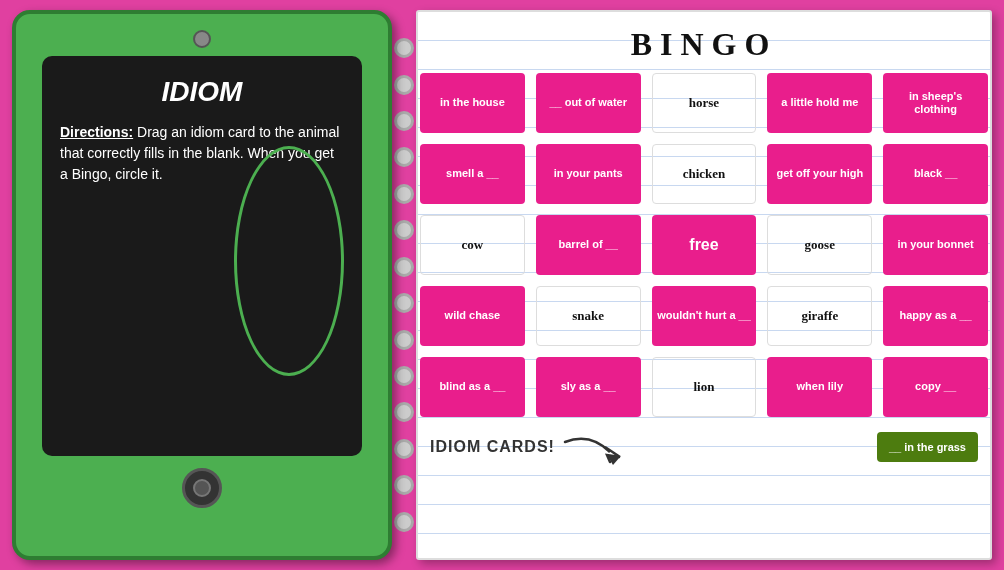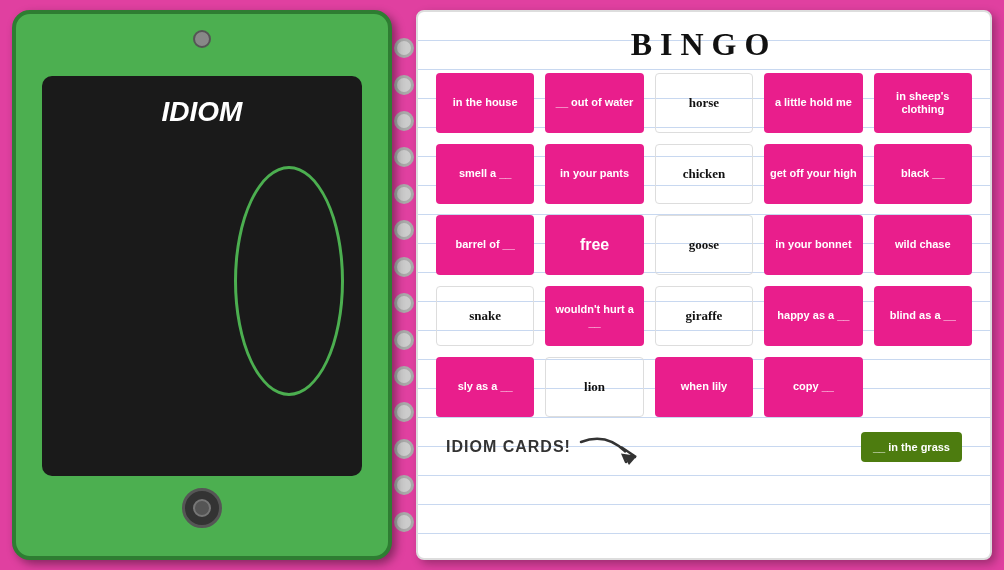--- a/index.html
+++ b/index.html
@@ -47,21 +47,20 @@
 
     .tablet-screen {
       width: 320px;
       height: 400px;
       background: #1a1a1a;
       border-radius: 10px;
       padding: 20px 18px;
       position: relative;
       display: flex;
       flex-direction: column;
-      margin-top: 20px;
     }
 
     .tablet-title {
       color: white;
       font-size: 28px;
       font-weight: 900;
       text-align: center;
       margin-bottom: 14px;
       font-style: italic;
     }
@@ -123,22 +122,22 @@
       height: 20px;
       border: 3px solid #aaa;
       border-radius: 50%;
       background: #ccc;
     }
 
     
     .notebook-side {
       flex: 1;
       background: white;
-      border-radius: 8px;
-      padding: 14px 18px;
+      border-radius: 3px;
+      padding: 14px 2px;
       border: 2px solid #ddd;
       box-shadow: 4px 4px 10px rgba(0,0,0,0.3);
       position: relative;
     }
 
     
     .notebook-side::before {
       content: '';
       position: absolute;
       top: 0; left: 0; right: 0; bottom: 0;
@@ -249,20 +248,23 @@
   </style>
 </head>
 <body>
 
 <div class="main-container">
 
   <div class="tablet-side">
     <div class="tablet-camera"></div>
     <div class="tablet-screen">
       <div class="tablet-title">IDIOM</div>
+      <div class="tablet-directions">
+        <span class="underline">Directions:</span><span> Drag an idiom card to the animal that correctly fills in the blank. When you get a Bingo, circle it.</span>
+      </div>
       <div class="oval-decoration"></div>
     </div>
     <div class="tablet-home-btn">
       <div class="tablet-home-btn-inner"></div>
     </div>
   </div>
 
   <div class="spiral">
     <div class="spiral-ring"></div>
     <div class="spiral-ring"></div>
@@ -288,20 +290,21 @@
       <div class="bingo-cell cell-pink">in the house</div>
           <div class="bingo-cell cell-pink">__ out of water</div>
           <div class="bingo-cell cell-white">horse</div>
           <div class="bingo-cell cell-pink">a little hold me</div>
           <div class="bingo-cell cell-pink">in sheep's clothing</div>
           <div class="bingo-cell cell-pink">smell a __</div>
           <div class="bingo-cell cell-pink">in your pants</div>
           <div class="bingo-cell cell-white">chicken</div>
           <div class="bingo-cell cell-pink">get off your high</div>
           <div class="bingo-cell cell-pink">black __</div>
+          <div class="bingo-cell cell-white">cow</div>
           <div class="bingo-cell cell-pink">barrel of __</div>
           <div class="bingo-cell cell-free">free</div>
           <div class="bingo-cell cell-white">goose</div>
           <div class="bingo-cell cell-pink">in your bonnet</div>
           <div class="bingo-cell cell-pink">wild chase</div>
           <div class="bingo-cell cell-white">snake</div>
           <div class="bingo-cell cell-pink">wouldn't hurt a __</div>
           <div class="bingo-cell cell-white">giraffe</div>
           <div class="bingo-cell cell-pink">happy as a __</div>
           <div class="bingo-cell cell-pink">blind as a __</div>

